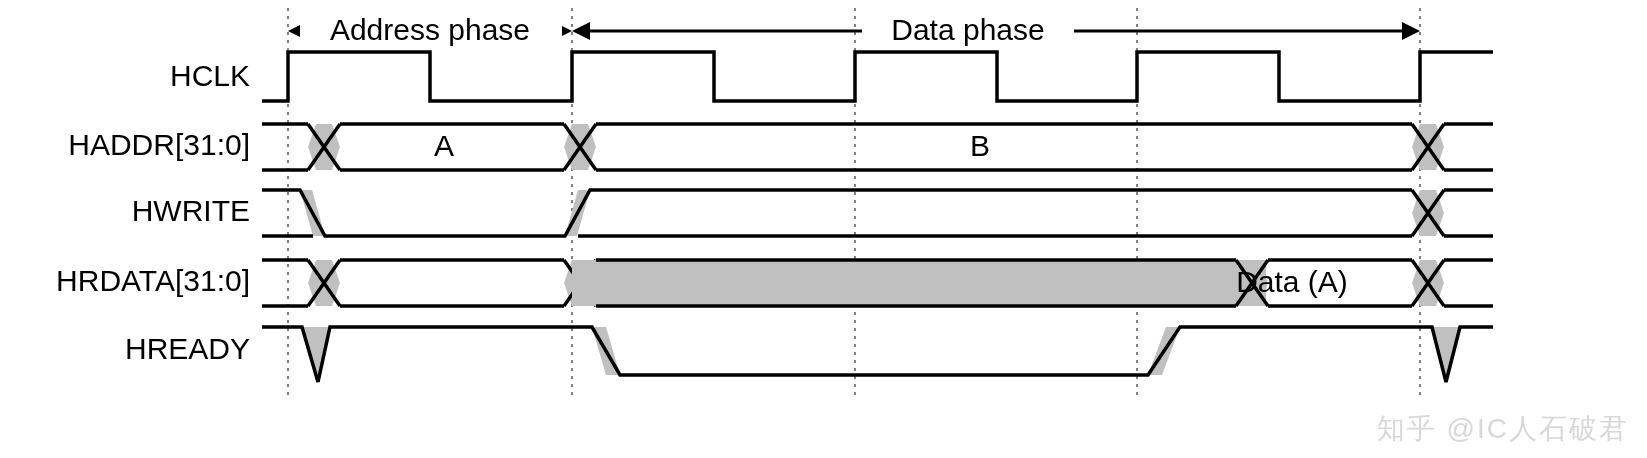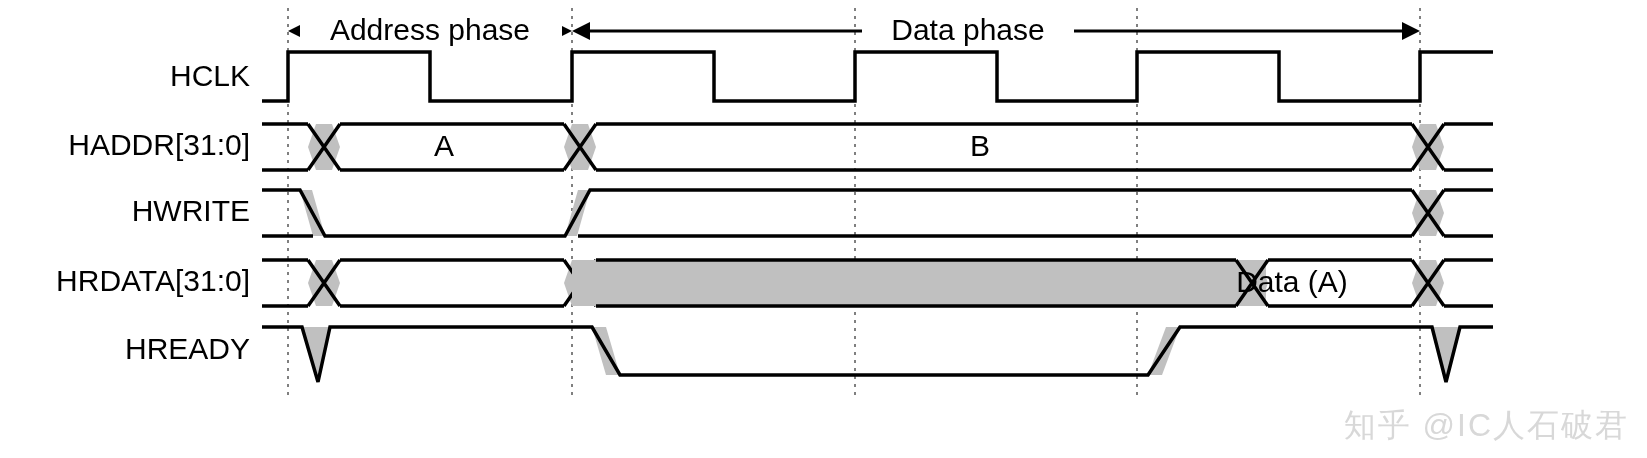--- a/index.html
+++ b/index.html
@@ -43,21 +43,21 @@
     font-size: 30px;
     fill: #000000;
     text-anchor: middle;
     dominant-baseline: middle;
   }
   .wm {
     position: absolute;
     right: 18px;
     bottom: 10px;
     font-family: "Liberation Sans", sans-serif;
-    font-size: 32px;
+    font-size: 28px;
     color: #d8d8d8;
     letter-spacing: 2px;
     white-space: nowrap;
     user-select: none;
     pointer-events: none;
   }
 </style>
 </head>
 <body>
 

